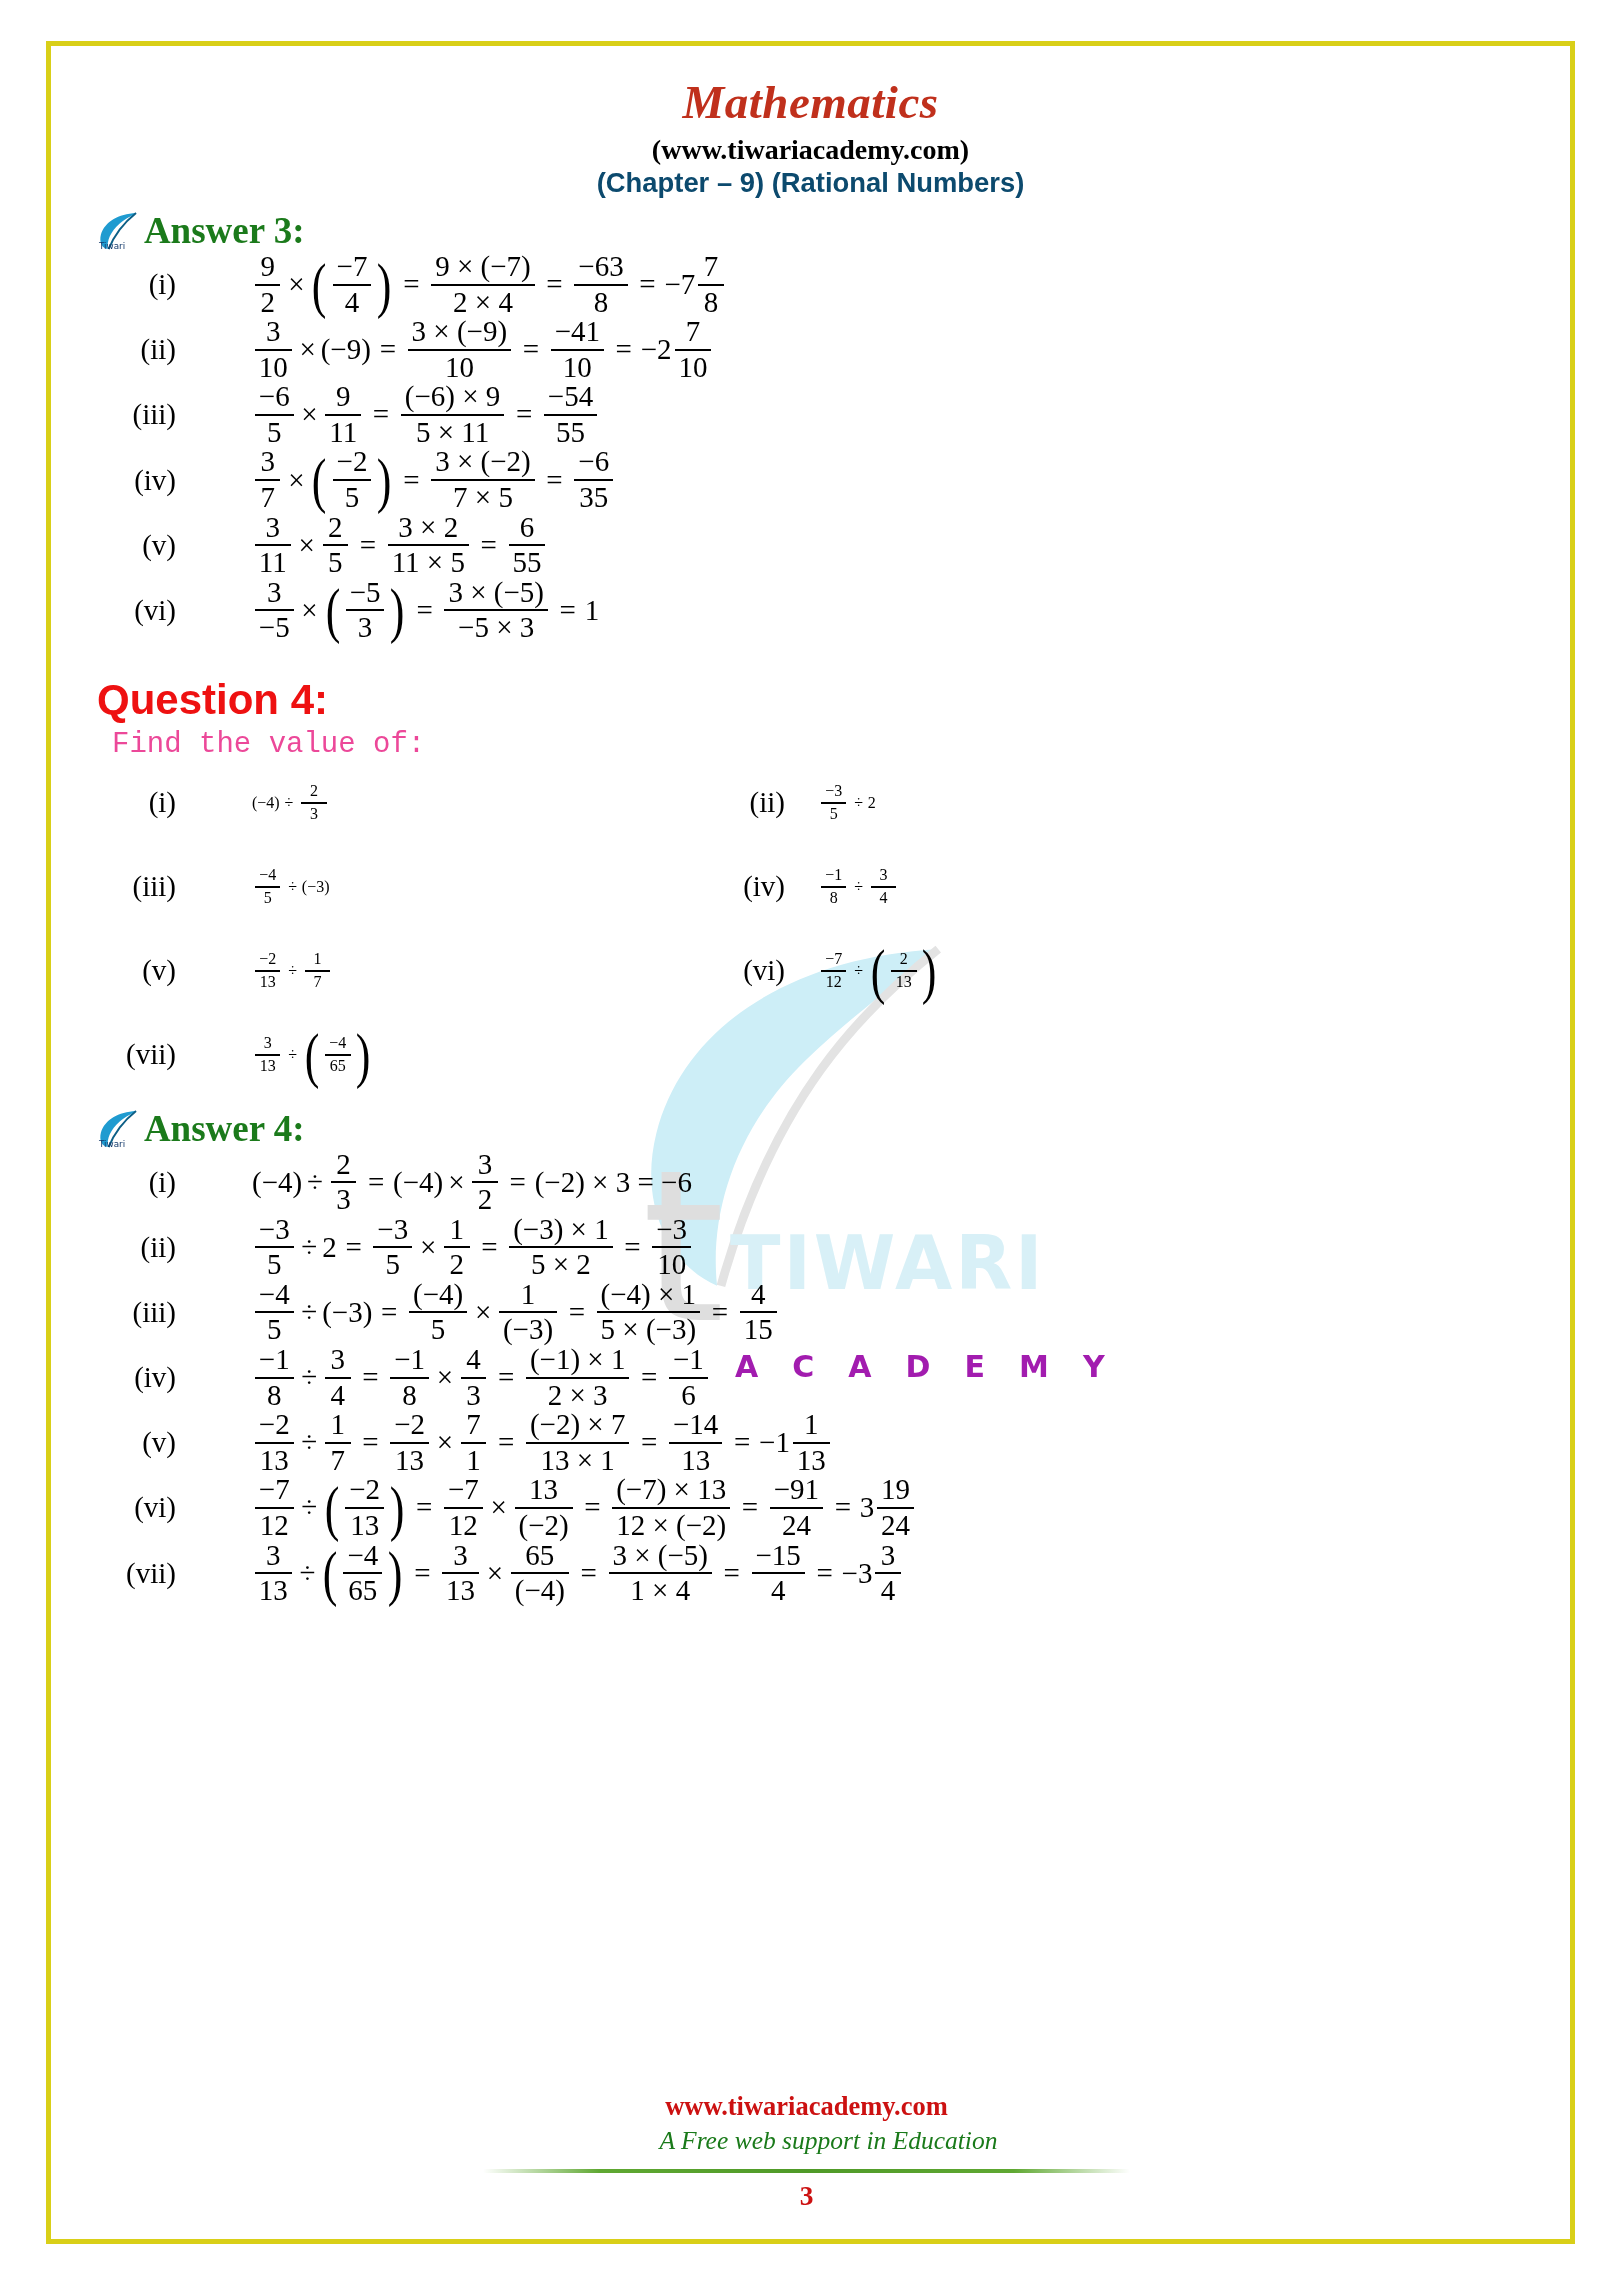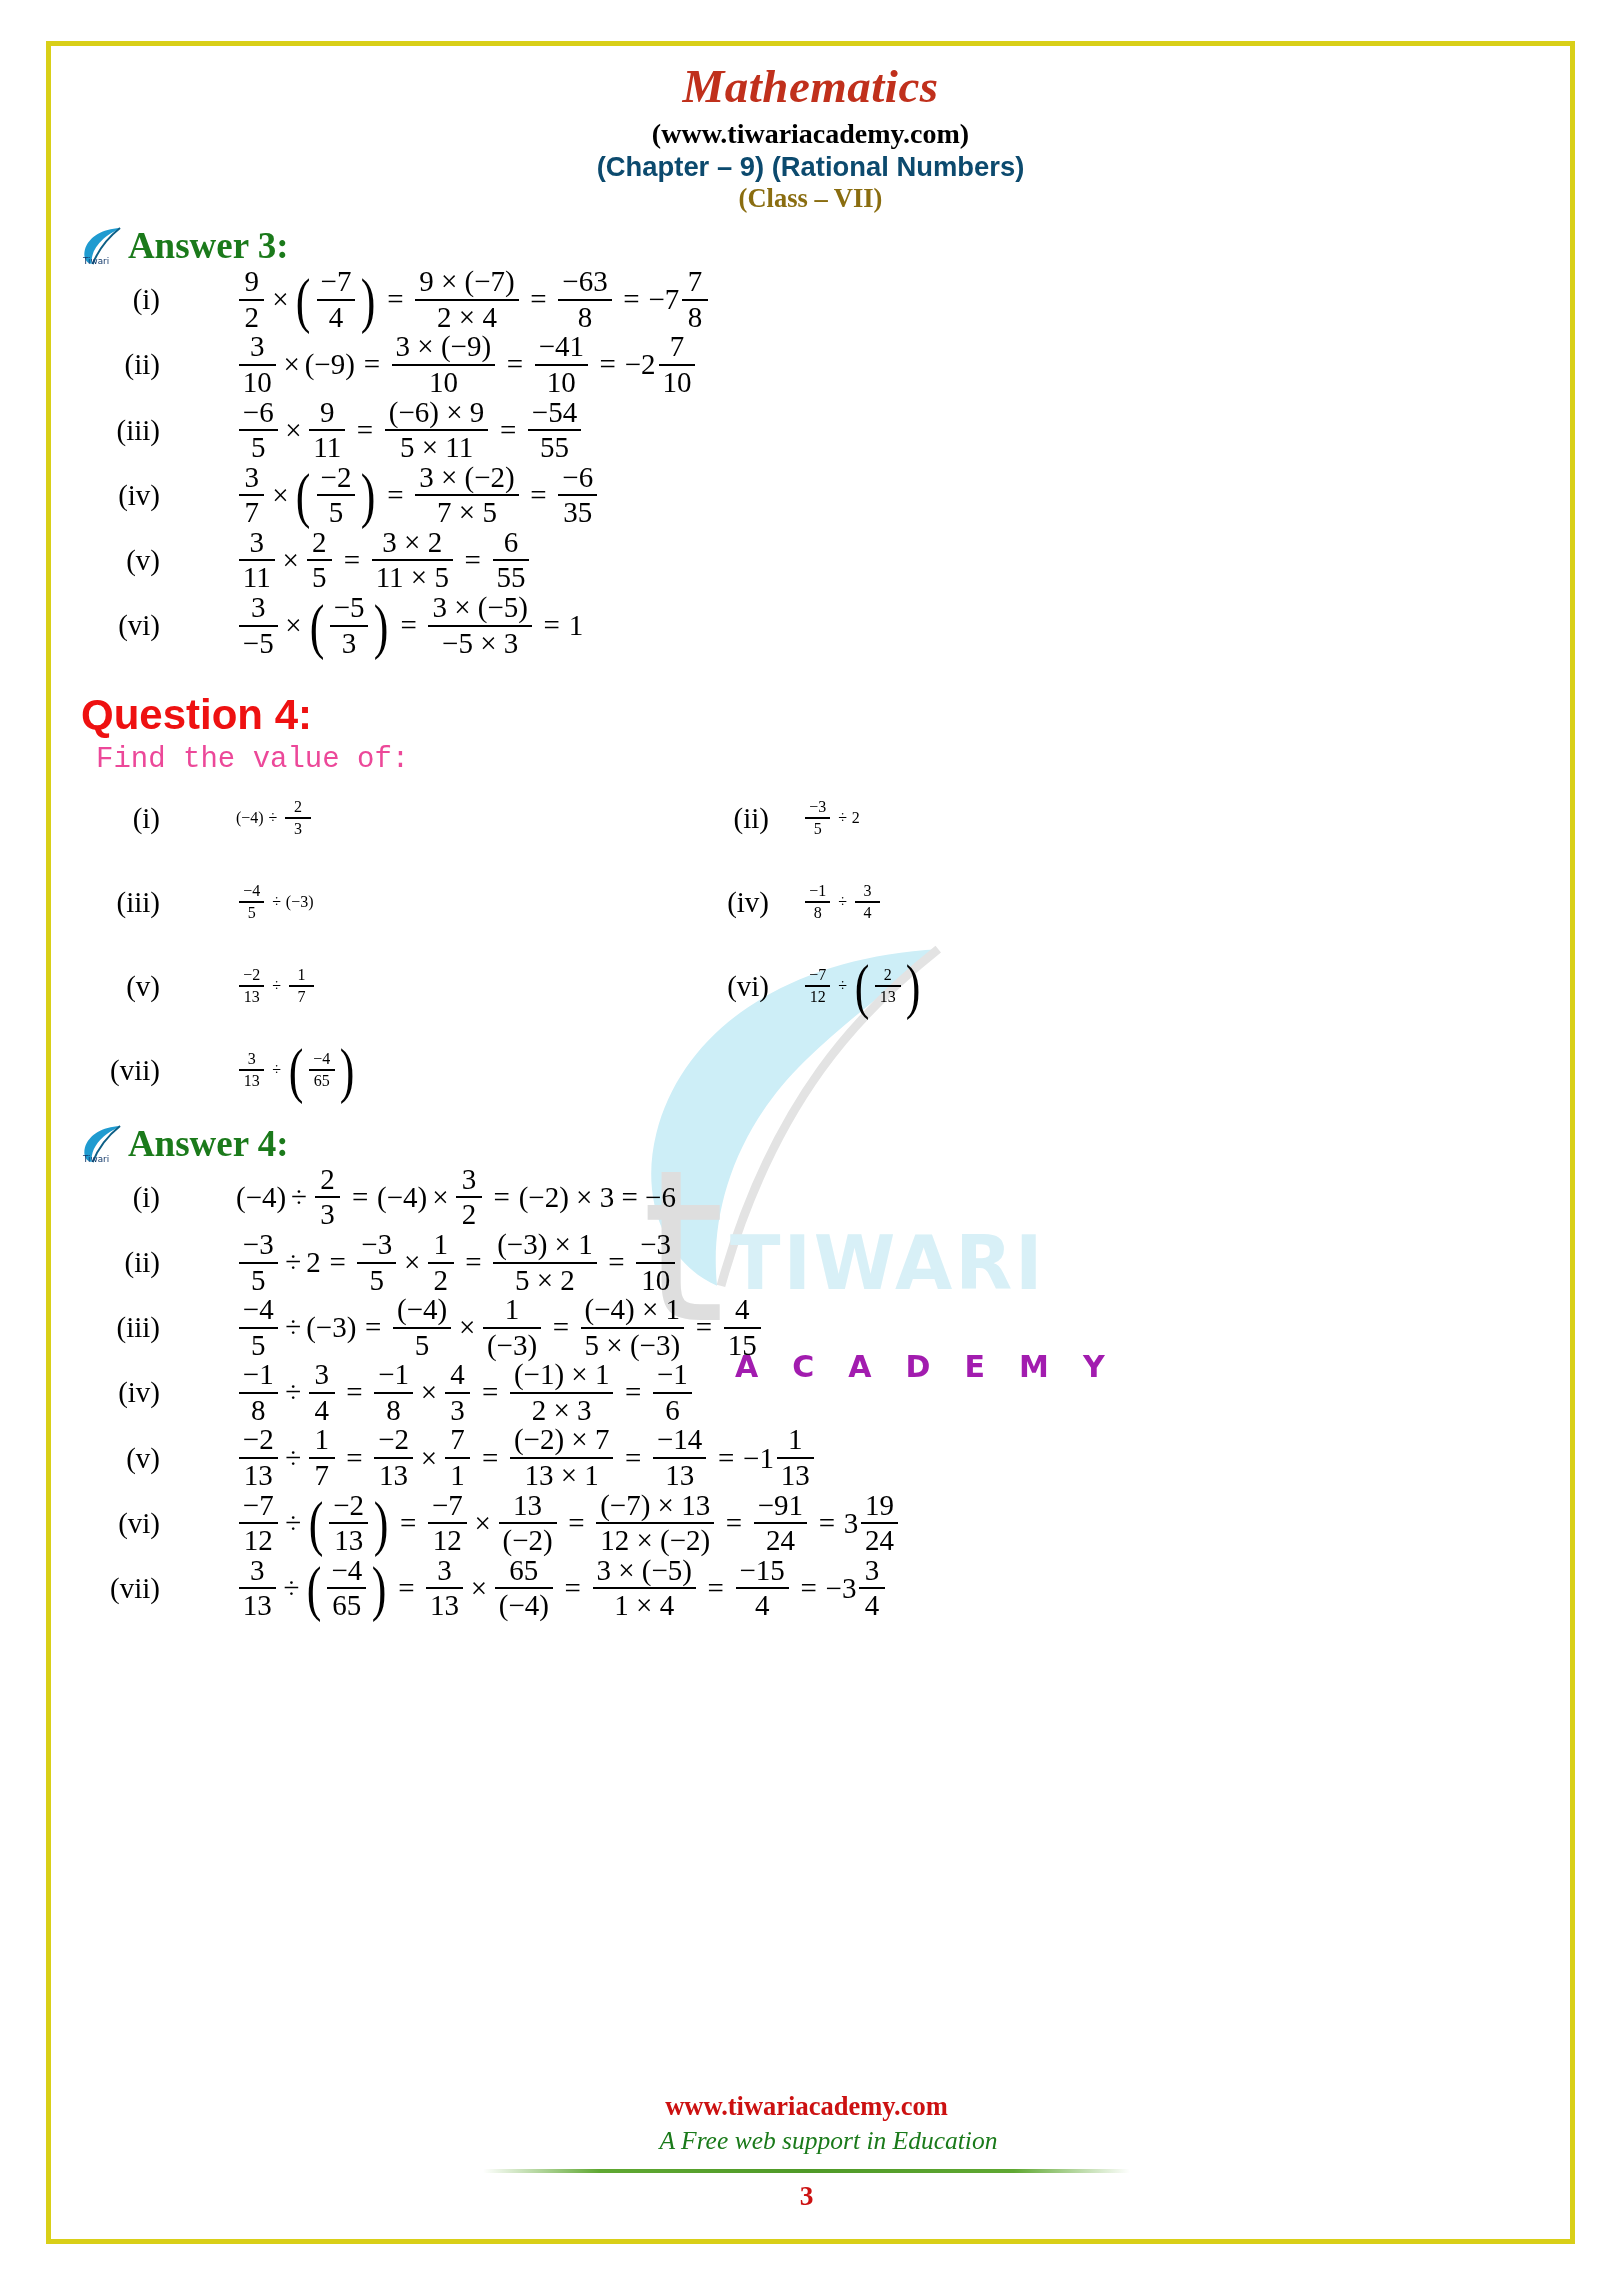--- a/index.html
+++ b/index.html
@@ -29,21 +29,21 @@
     box-sizing: border-box;
     pointer-events: none;
   }
   .content {
     position: absolute;
     left: 52px;
     top: 47px;
     width: 1517px;
     height: 2192px;
     box-sizing: border-box;
-    padding: 0;
+    padding: 16px;
   }
 
   
   .header { text-align: center; padding-top: 15.7px; }
   .doc-title {
     font-family: "Liberation Serif", serif;
     font-style: italic;
     font-weight: bold;
     font-size: 47px;
     color: #c0301c;
@@ -268,21 +268,20 @@
     <div class="wm-tiwari">TIWARI</div>
     <div class="wm-academy">A C A D E M Y</div>
   </div>
 
   <div class="content">
 
     <div class="header">
       <div class="doc-title">Mathematics</div>
       <div class="doc-site">(www.tiwariacademy.com)</div>
       <div class="doc-chapter">(Chapter – 9) (Rational Numbers)</div>
-      <div class="doc-class">(Class – VII)</div>
     </div>
 
     <div class="answer-head">
       <svg class="leaf-icon" viewBox="0 0 42 40">
         <path d="M40 2 C22 3 8 11 4 24 C2 32 5 38 11 39 C10 30 14 21 23 13 C30 7 36 5 40 2 Z" fill="#1f9bd0"></path>
         <path d="M40 2 C30 10 19 21 12 39" stroke="#0d5f86" stroke-width="2" fill="none"></path>
         <text x="2" y="39" font-family="DejaVu Sans, sans-serif" font-size="9" fill="#133a6b">Tiwari</text>
       </svg>
       <span class="label">Answer 3:</span>
     </div>

